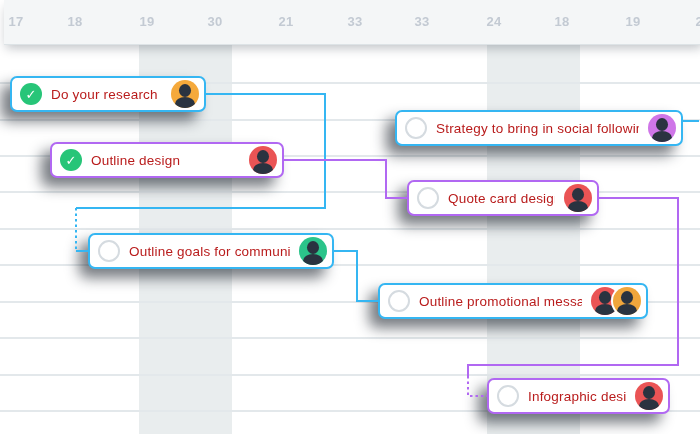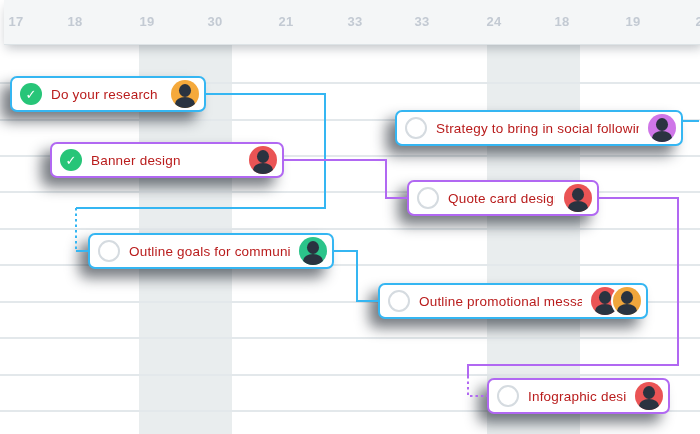--- a/index.html
+++ b/index.html
@@ -112,21 +112,21 @@
   </div>
   <div class="task-card" style="left: 395px; top: 110px; width: 288px; border-color: rgb(53, 182, 242);">
     <div class="checkbox"></div>
     <span class="task-label">Strategy to bring in social following</span>
     <div class="avatar-group">
         <div class="avatar" style="background: rgb(207, 118, 232);"></div>
       </div>
   </div>
   <div class="task-card" style="left: 50px; top: 142px; width: 234px; border-color: rgb(177, 104, 242);">
     <div class="checkbox checked">✓</div>
-    <span class="task-label">Banner design</span>
+    <span class="task-label">Outline design</span>
     <div class="avatar-group">
         <div class="avatar" style="background: rgb(234, 84, 85);"></div>
       </div>
   </div>
   <div class="task-card" style="left: 407px; top: 180px; width: 192px; border-color: rgb(177, 104, 242);">
     <div class="checkbox"></div>
     <span class="task-label">Quote card design</span>
     <div class="avatar-group">
         <div class="avatar" style="background: rgb(234, 84, 85);"></div>
       </div>

